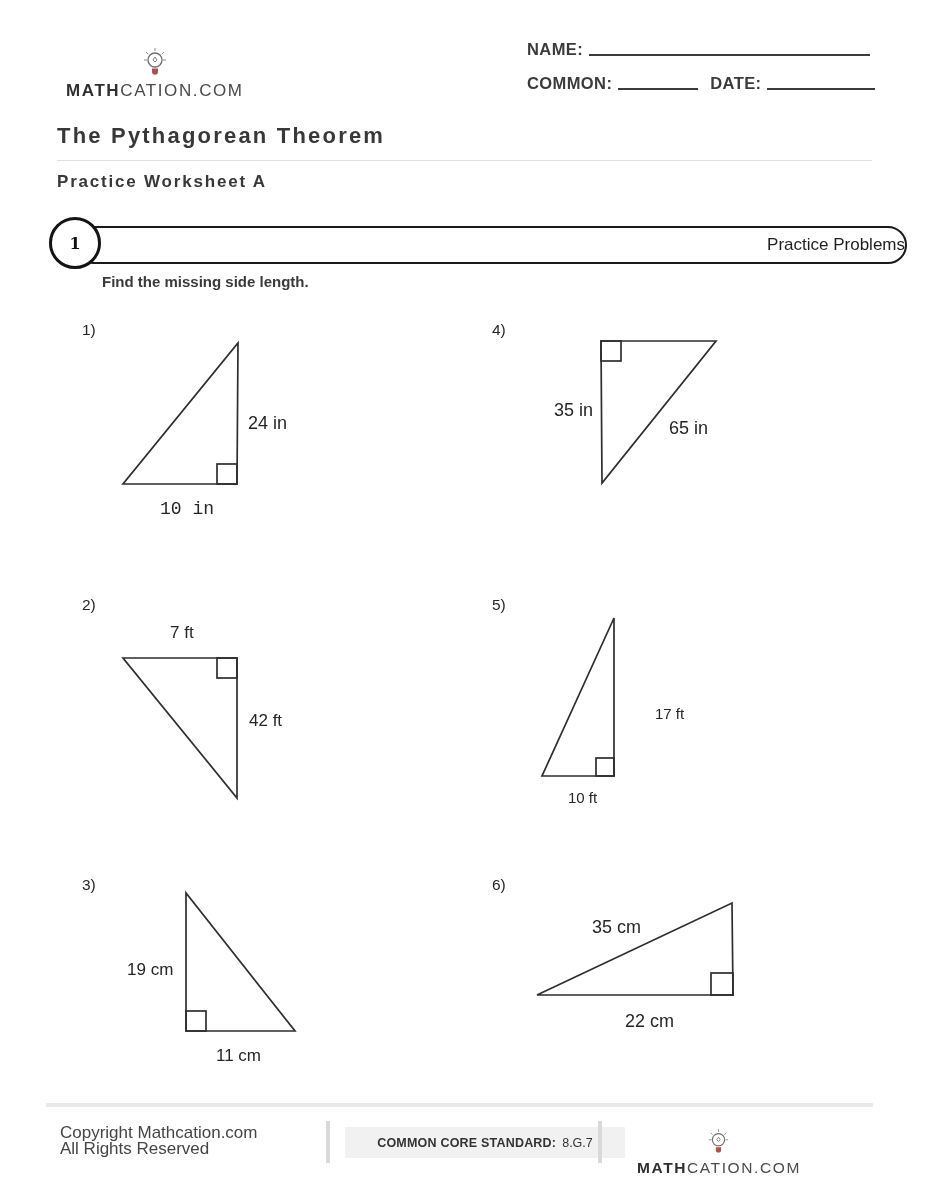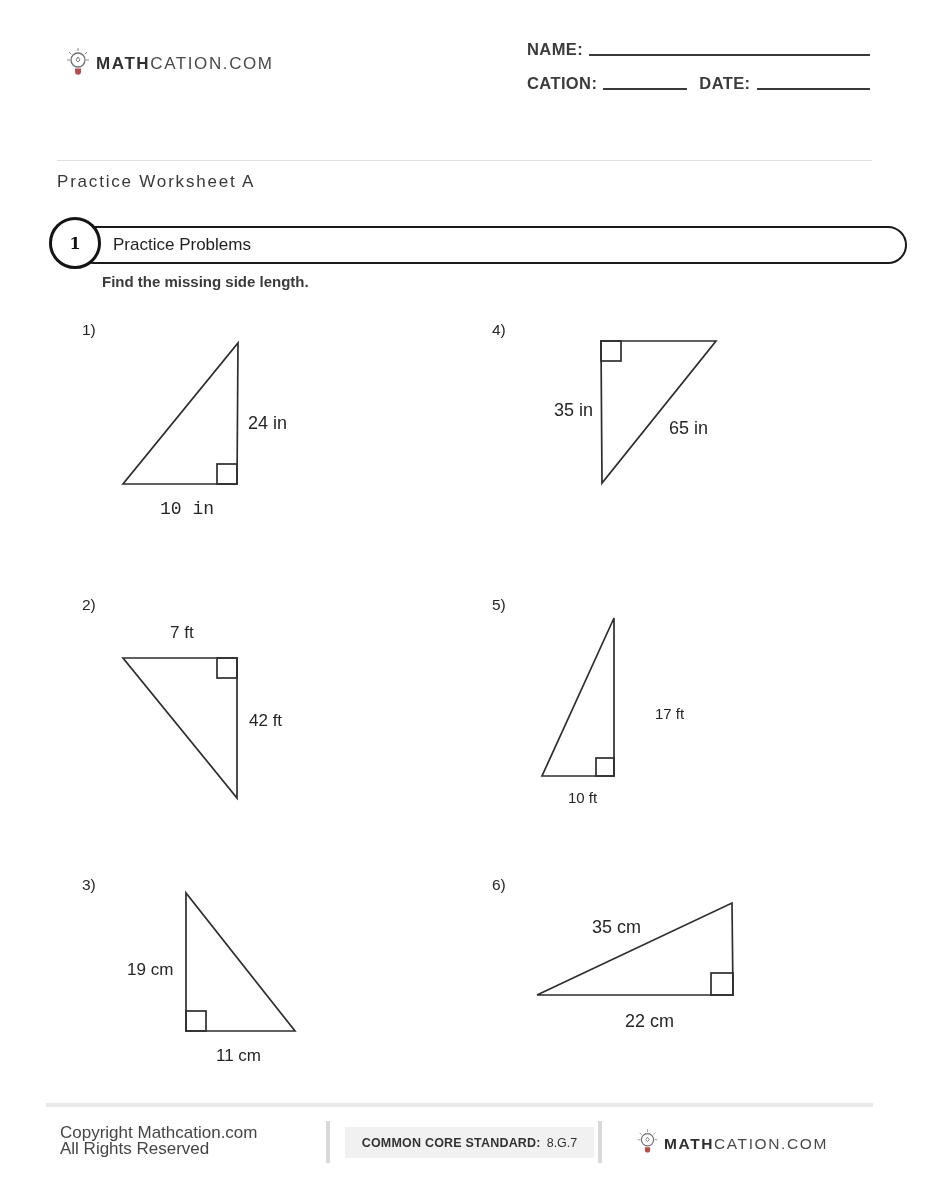--- a/index.html
+++ b/index.html
@@ -1,56 +1,56 @@
 <!DOCTYPE html>
 <html><head>
 <meta charset="utf-8">
 <style>
   html,body{margin:0;padding:0;background:#fff;}
   .page{position:relative;width:927px;height:1200px;background:#ffffff;
         font-family:"Liberation Sans",sans-serif;color:#3b3b3b;overflow:hidden;}
 
   
-  .logo{position:absolute;display:flex;align-items:center;gap:6px;}
+  .logo{position:absolute;display:flex;align-items:center;gap:0;flex-direction:column;}
   .logo .bulb{flex:0 0 auto;}
   .logo .wordmark{font-size:17px;letter-spacing:1.6px;color:#4a4a4a;white-space:nowrap;}
   .logo .wordmark b{font-weight:800;color:#2f2f2f;}
 
   
   .fields{position:absolute;left:527px;top:33px;width:348px;}
   .frow{display:flex;align-items:flex-end;height:26px;margin-bottom:8px;}
   .flabel{font-weight:bold;font-size:16.5px;letter-spacing:.4px;color:#3b3b3b;white-space:nowrap;}
   .fline{display:inline-block;border-bottom:2px solid #3b3b3b;height:1px;margin:0 0 3px 6px;}
 
   .title{position:absolute;left:57px;top:123px;font-size:22px;font-weight:bold;
          letter-spacing:2.2px;color:#383838;}
   .title-rule{position:absolute;left:57px;top:160px;width:815px;border-top:1px solid #e0e0e0;}
-  .subtitle{position:absolute;left:57px;top:172px;font-size:17px;font-weight:normal;
+  .subtitle{position:absolute;left:57px;top:172px;font-size:17px;font-weight:bold;
             letter-spacing:1.8px;color:#383838;}
 
   
   .pill{position:absolute;left:75px;top:226px;width:792px;height:34px;border:2px solid #1a1a1a;
         border-radius:19px;background:#fff;display:flex;align-items:center;padding-left:36px;
-        font-size:17px;color:#1f1f1f;z-index:1;}
+        font-size:17px;color:#1f1f1f;z-index:1;justify-content:flex-end;}
   .num-circle{position:absolute;left:49px;top:217px;width:52px;height:52px;border:3.5px solid #141414;
         border-radius:50%;background:#fff;z-index:2;display:flex;align-items:center;justify-content:center;
         font-family:"DejaVu Serif",serif;font-weight:bold;font-size:16px;color:#111;box-sizing:border-box;}
   .instruction{position:absolute;left:102px;top:273px;font-size:15px;font-weight:bold;color:#3a3a3a;}
 
   
   .problem{position:absolute;}
   .problem svg{position:absolute;left:0;top:0;}
   .pnum{position:absolute;left:12px;top:6px;font-size:15.5px;color:#262626;}
   .plabel{position:absolute;color:#262626;white-space:nowrap;}
 
   
   .footer-rule{position:absolute;left:46px;top:1103px;width:827px;height:4px;background:#e9e9e9;}
   .copyright{position:absolute;left:60px;top:1125px;font-size:17px;color:#454545;line-height:16px;}
   .vbar{position:absolute;top:1121px;width:4px;height:42px;background:#d9d9d9;}
-  .std-box{position:absolute;left:345px;top:1127px;width:249px;height:31px;background:#f1f1f1;
+  .std-box{position:absolute;left:345px;top:1127px;width:280px;height:31px;background:#f1f1f1;
            display:flex;align-items:center;justify-content:center;font-size:12.5px;color:#333;gap:6px;}
   .std-box .std-label{font-weight:bold;letter-spacing:.2px;}
 </style>
 </head>
 <body>
 
 <div class="page">
 
   <div class="logo" style="left:66px;top:47px;">
     <span class="bulb">
@@ -69,27 +69,28 @@
     </span>
     <span class="wordmark"><b>MATH</b><span>CATION.COM</span></span>
   </div>
 
   <div class="fields">
     <div class="frow">
       <span class="flabel">NAME:</span>
       <span class="fline" style="width:281px;"></span>
     </div>
     <div class="frow">
-      <span class="flabel">CATION:</span>
+      <span class="flabel">COMMON:</span>
       <span class="fline" style="width:84px;"></span>
       <span class="flabel" style="margin-left:12px;">DATE:</span>
       <span class="fline" style="width:113px;"></span>
     </div>
   </div>
 
+  <div class="title">The Pythagorean Theorem</div>
   <div class="title-rule"></div>
   <div class="subtitle">Practice Worksheet A</div>
 
   <div class="pill">
     <span>Practice Problems</span>
   </div>
   <div class="num-circle">
     <span>1</span>
   </div>
   <div class="instruction">Find the missing side length.</div>

